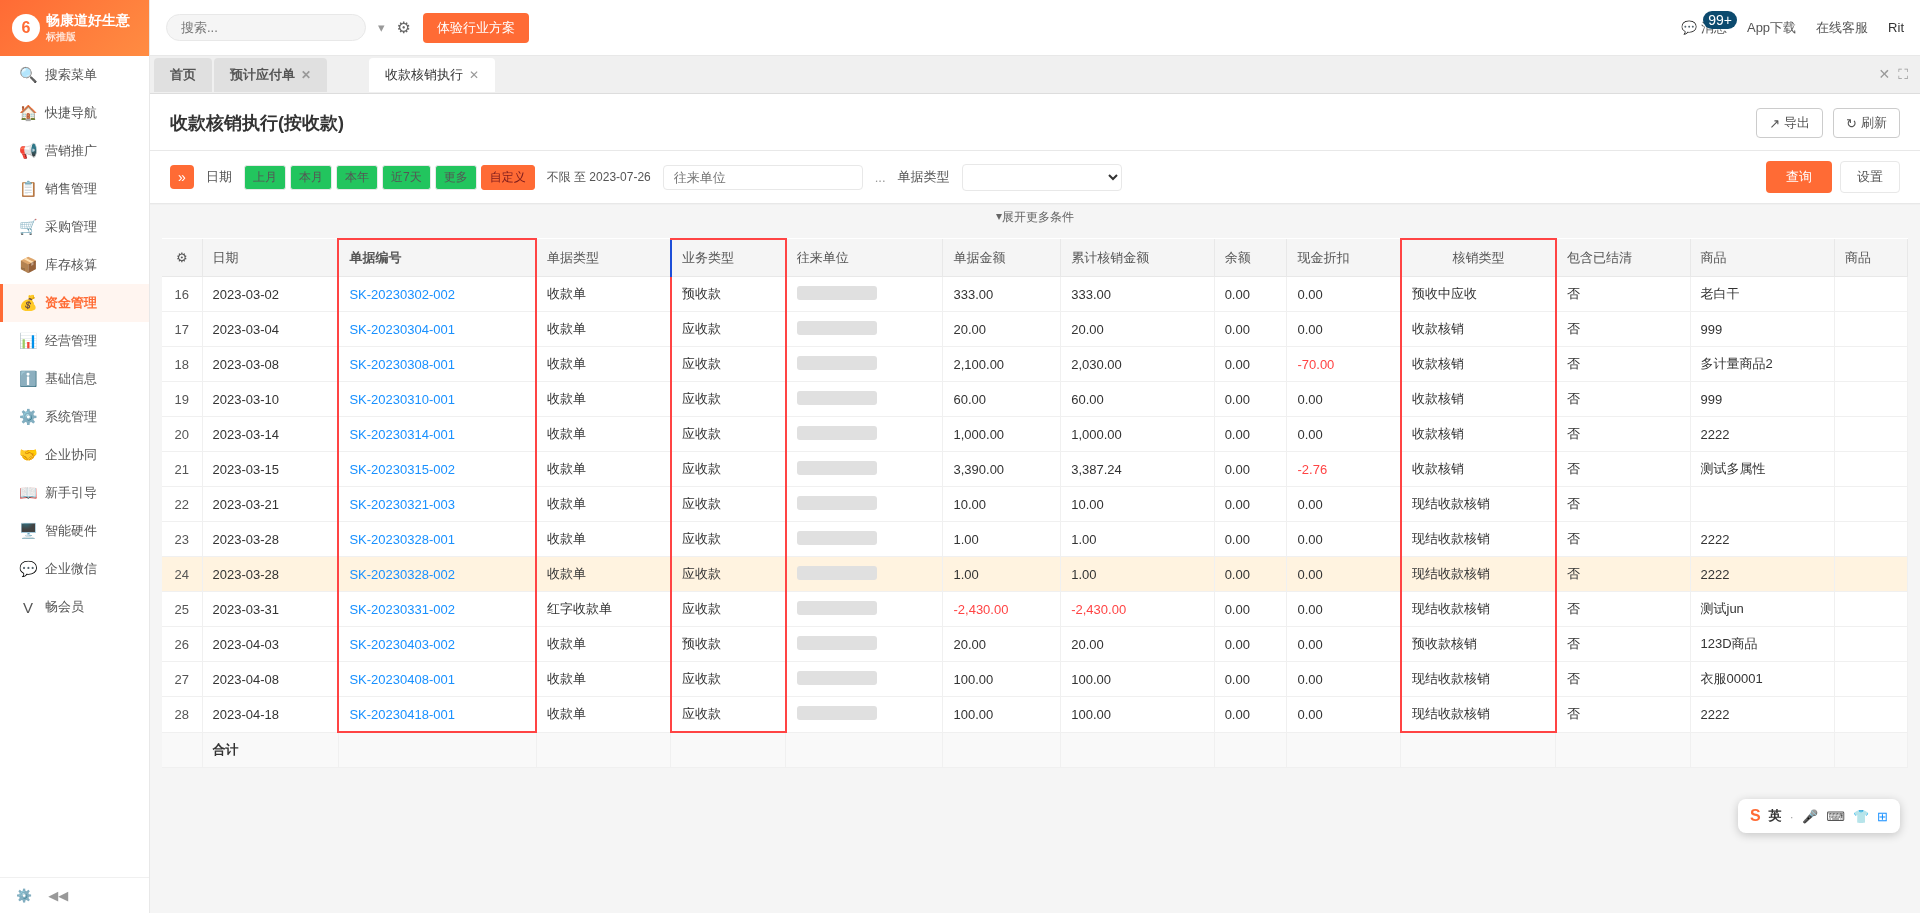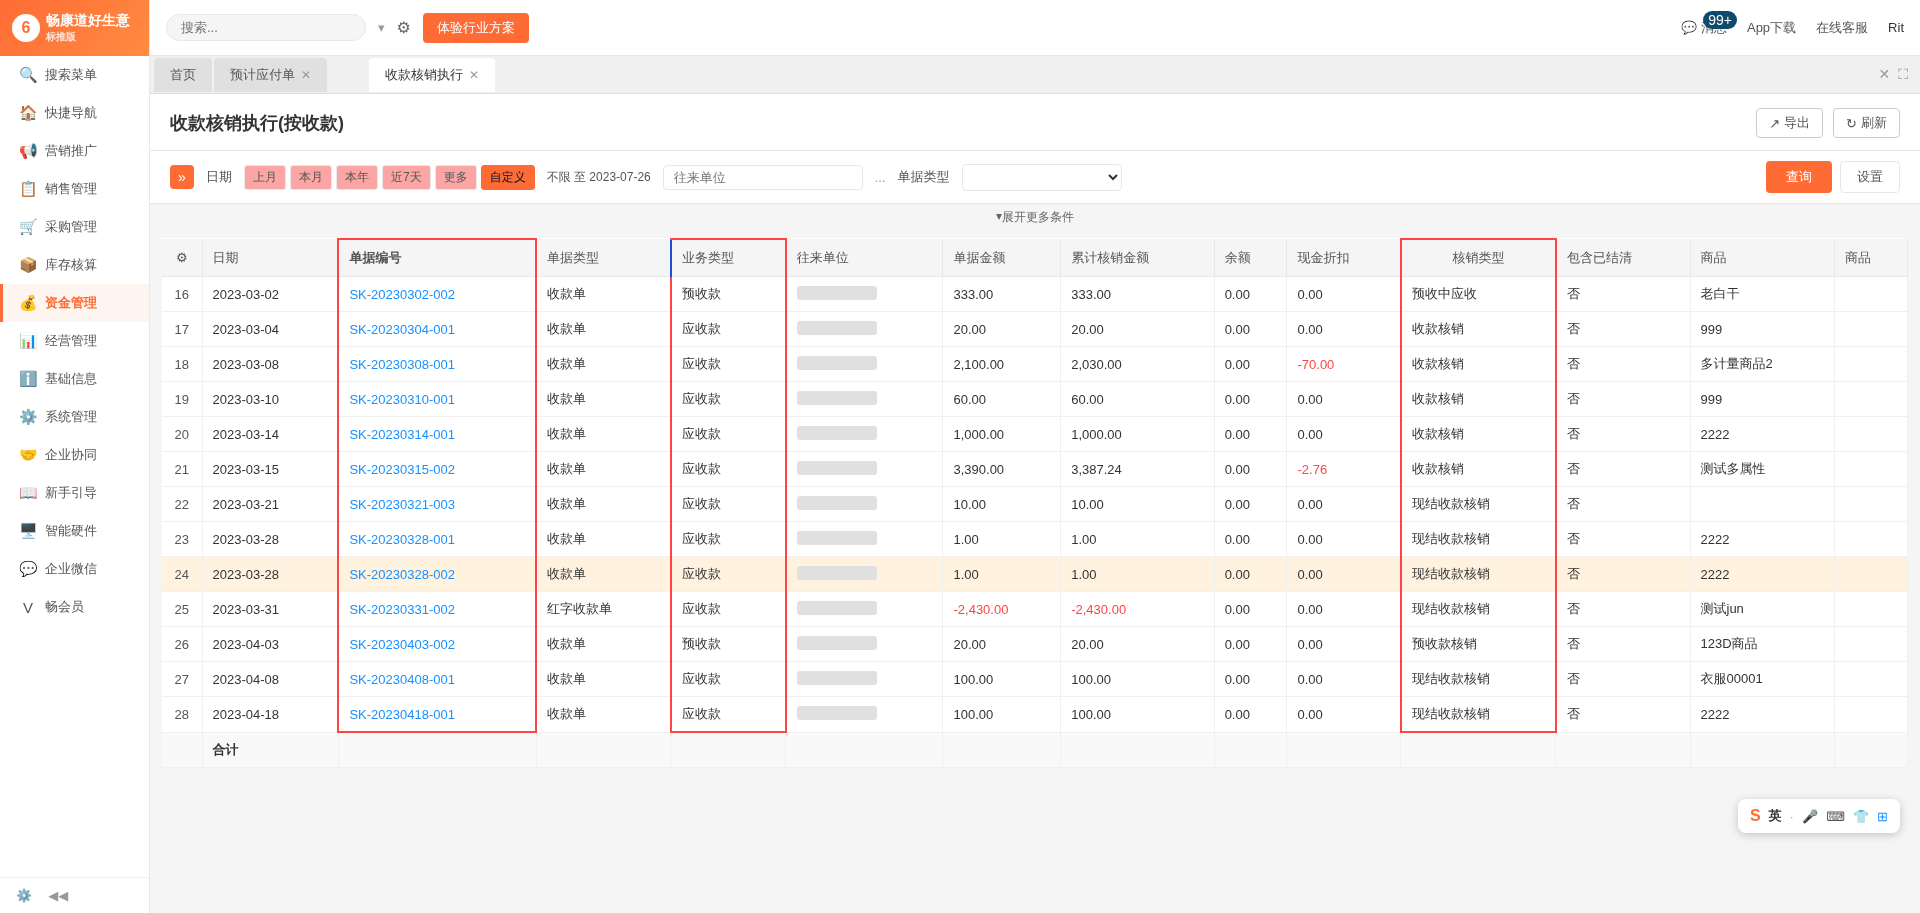--- a/index.html
+++ b/index.html
@@ -102,20 +102,21 @@
     .tab {
       padding: 8px 16px;
       cursor: pointer;
       font-size: 13px;
       color: #555;
       background: #e0e0e0;
       border-radius: 4px 4px 0 0;
       margin-right: 2px;
       display: flex; align-items: center; gap: 6px;
       height: 34px;
+      font-weight: bold;
     }
     .tab.active { background: #fff; color: #333; font-weight: 500; margin-left: 40px; }
     .tab .close-btn { color: #999; font-size: 12px; }
     .tabs-right { margin-left: auto; display: flex; gap: 8px; padding-right: 12px; color: #999; font-size: 14px; }
 
     
     .content { flex: 1; background: #f5f5f5; overflow: hidden; display: flex; flex-direction: column; }
     .page-header {
       background: #fff;
       padding: 14px 20px 0;
@@ -131,22 +132,22 @@
     .filter-bar {
       background: #fff;
       padding: 10px 20px;
       display: flex; align-items: center; gap: 12px;
       border-bottom: 1px solid #e8e8e8;
       flex-wrap: wrap;
     }
     .filter-toggle { background: #ff6b35; color: white; border: none; width: 24px; height: 24px; border-radius: 4px; cursor: pointer; font-size: 14px; }
     .filter-label { color: #555; font-size: 13px; }
     .filter-date-btns { display: flex; gap: 4px; }
-    .date-btn { padding: 3px 8px; border: 1px solid #e8e8e8; border-radius: 3px; cursor: pointer; font-size: 12px; color: #555; background: #fca5a5; }
-    .date-btn.custom { background: #ff6b35; color: #0f172a; border-color: #ff6b35; }
+    .date-btn { padding: 3px 8px; border: 1px solid #e8e8e8; border-radius: 3px; cursor: pointer; font-size: 12px; color: #555; background: #22c55e; }
+    .date-btn.custom { background: #ff6b35; color: #7f1d1d; border-color: #ff6b35; }
     .filter-input { border: 1px solid #e8e8e8; border-radius: 4px; padding: 4px 10px; font-size: 13px; width: 200px; color: #333; }
     .filter-dots { color: #999; }
     .filter-select { border: 1px solid #e8e8e8; border-radius: 4px; padding: 4px 24px 4px 10px; font-size: 13px; color: #333; background: #fff; width: 160px; }
     .btn-query { background: #ff6b35; color: white; border: none; border-radius: 4px; padding: 6px 20px; cursor: pointer; font-size: 13px; }
     .btn-settings { border: 1px solid #e8e8e8; background: #fff; border-radius: 4px; padding: 6px 16px; cursor: pointer; font-size: 13px; color: #555; }
     .filter-expand {
       width: 100%; display: flex; justify-content: center; padding: 4px 0;
       border-top: 1px solid #f0f0f0; color: #666; font-size: 12px; cursor: pointer;
     }
 

